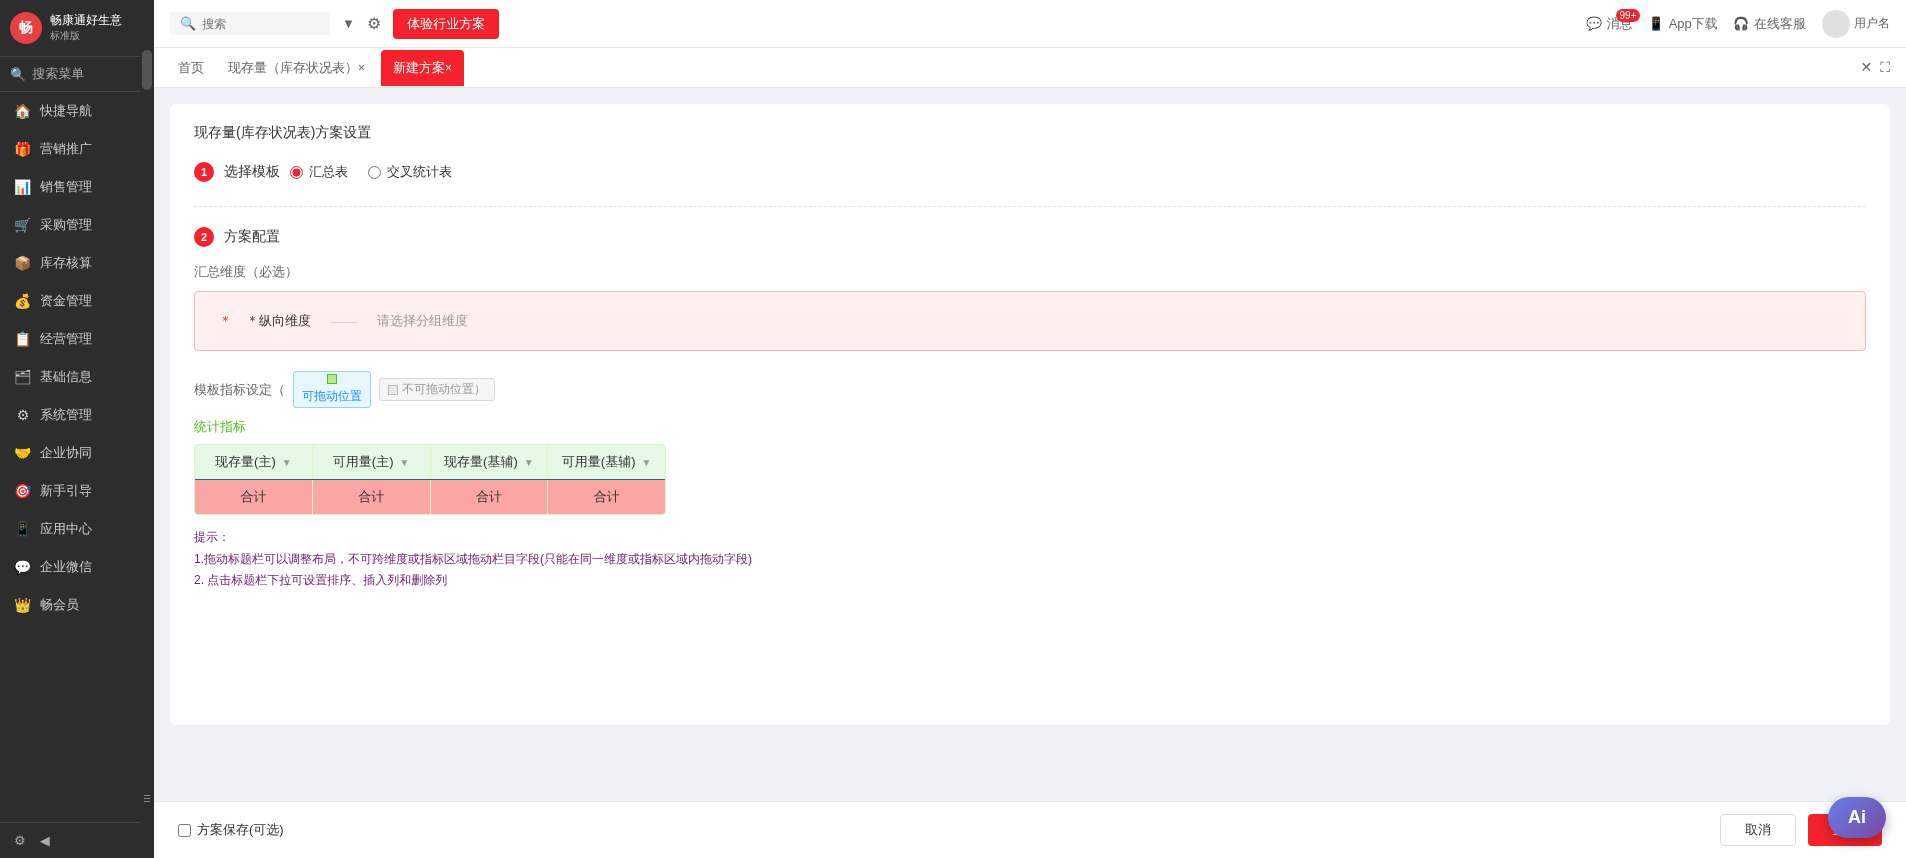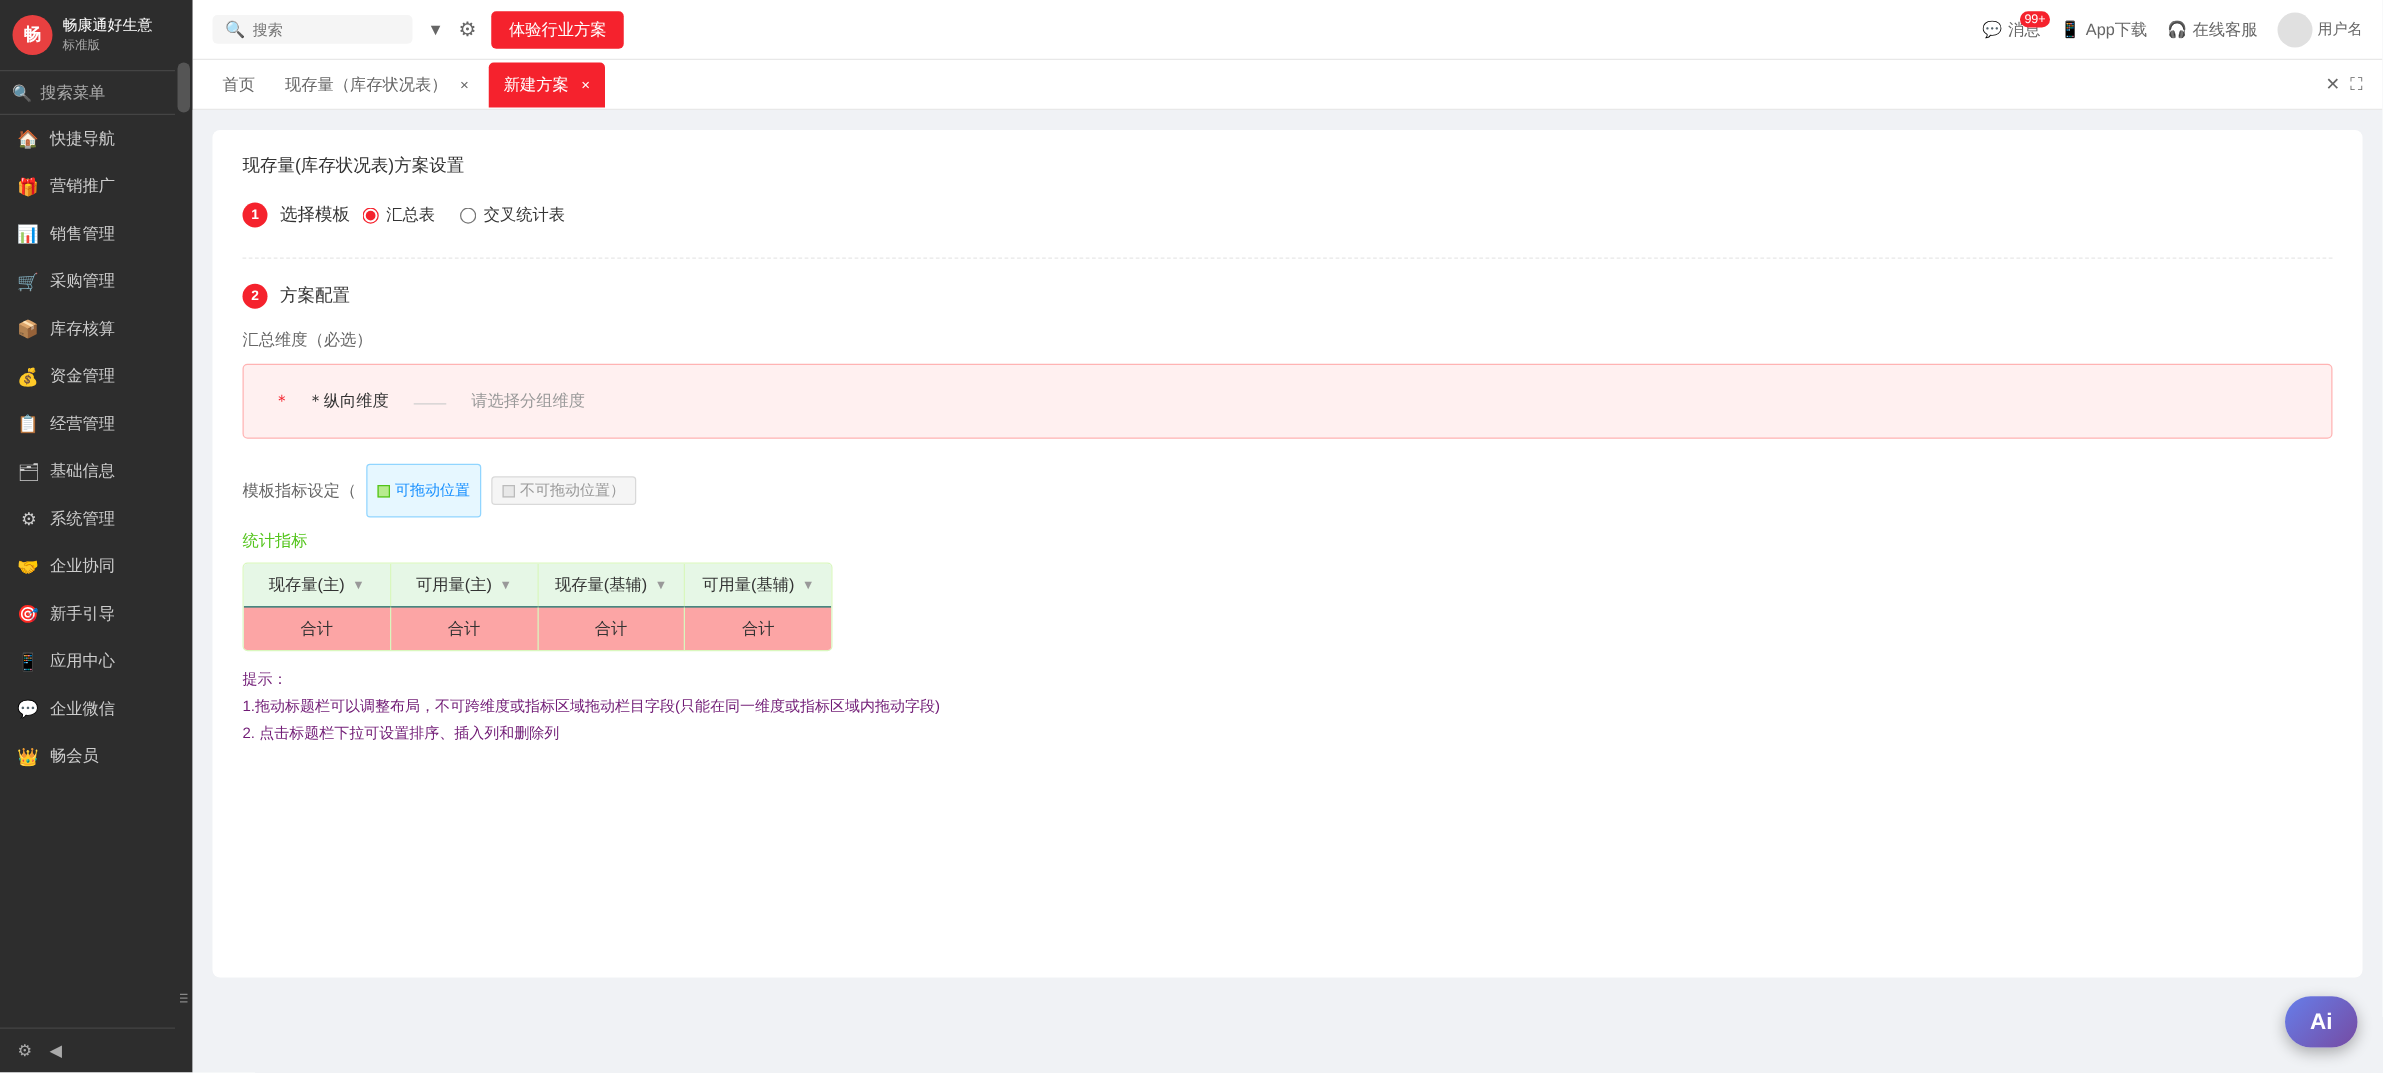--- a/index.html
+++ b/index.html
@@ -114,21 +114,21 @@
     .tabs-bar {
       background: #fff;
       display: flex;
       align-items: center;
       padding: 0 16px;
       border-bottom: 1px solid #e8e8e8;
       height: 40px;
       gap: 4px;
     }
     .tab-item {
-      display: flex; align-items: center; gap: 10px;
+      display: flex; align-items: center; gap: 0;
       padding: 0 12px;
       height: 36px;
       border-radius: 4px 4px 0 0;
       cursor: pointer;
       font-size: 13px;
       color: #666;
     }
     .tab-item.active {
       background: #f5222d; color: white; justify-content: flex-end;
     }
@@ -193,21 +193,21 @@
     .pink-box-label { font-size: 13px; color: #333; }
     .pink-box-sep { color: #ccc; margin: 0 10px; }
     .pink-box-placeholder { color: #999; font-size: 13px; }
 
     
     .indicator-settings { margin-top: 20px; }
     .indicator-label { font-size: 13px; color: #666; margin-bottom: 10px; display: flex; align-items: center; gap: 8px; }
     .draggable-tag {
       display: inline-flex; align-items: center; gap: 4px;
       background: #e6f7ff; border: 1px solid #91d5ff;
-      border-radius: 3px; padding: 12px 8px; font-size: 12px; color: #1890ff;
+      border-radius: 3px; padding: 2px 8px; font-size: 12px; color: #1890ff; flex-direction: column;
     }
     .non-draggable-tag {
       display: inline-flex; align-items: center; gap: 4px;
       background: #f5f5f5; border: 1px solid #d9d9d9;
       border-radius: 3px; padding: 2px 8px; font-size: 12px; color: #999;
     }
 
     
     .stats-title { color: #52c41a; font-size: 13px; margin-bottom: 8px; }
     .stats-table {
@@ -508,18 +508,28 @@
         <div class="tips-section">
           <span class="tips-title">提示：</span>
           <div>1.拖动标题栏可以调整布局，不可跨维度或指标区域拖动栏目字段(只能在同一维度或指标区域内拖动字段)</div>
           <div>2. 点击标题栏下拉可设置排序、插入列和删除列</div>
         </div>
       </div>
 
     </div>
   </div>
 
+  <div class="bottom-bar">
+    <label class="save-checkbox">
+      <input type="checkbox" style="">
+      <span>方案保存(可选)</span>
+    </label>
+    <div class="bottom-actions">
+      <button class="btn-cancel">取消</button>
+      <button class="btn-query">查询</button>
+    </div>
+  </div>
 
 </div>
 
 <div class="ai-btn">
   <span>Ai</span>
 </div>
 
 </body></html>

